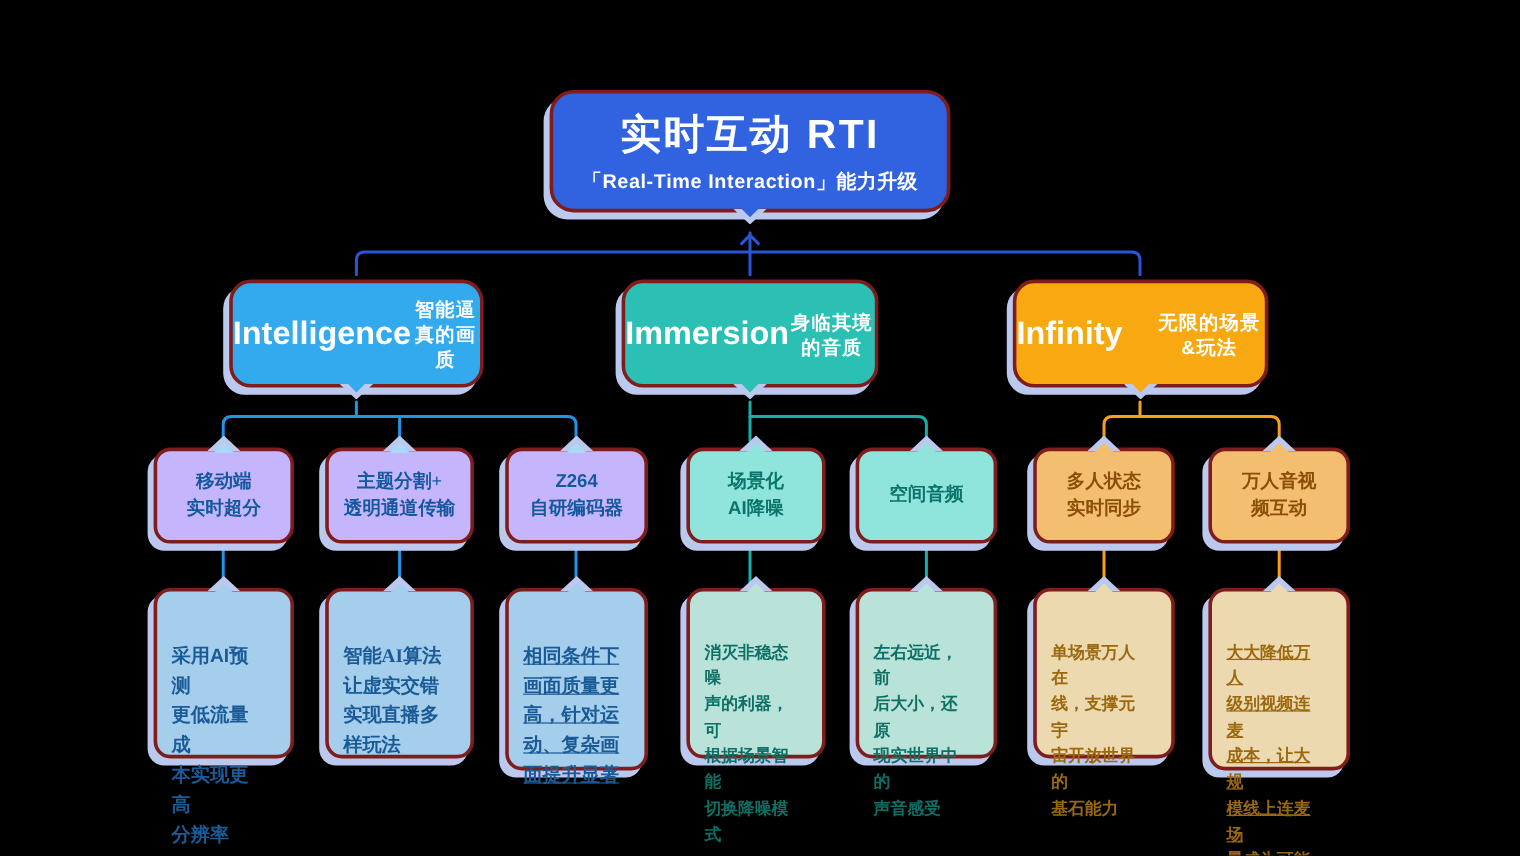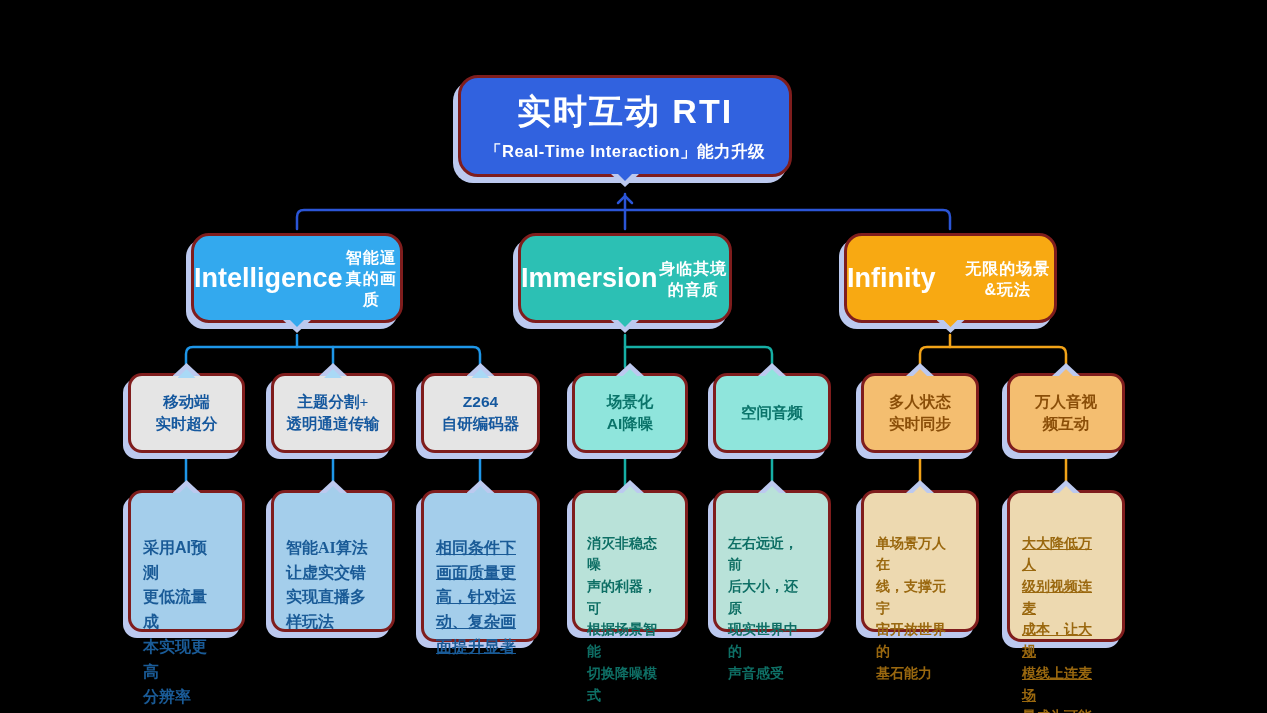--- a/index.html
+++ b/index.html
@@ -33,21 +33,21 @@
   .l2 .bs{font-size:16px;font-weight:700;margin-top:3px;letter-spacing:1px;}
   #branch-intelligence{left:191px;width:212px;background:#33A9EE;}
   #branch-intelligence .td-i{background:#33A9EE;}
   #branch-immersion{left:518px;width:214px;background:#2CC0B4;}
   #branch-immersion .td-i{background:#2CC0B4;}
   #branch-infinity{left:844px;width:213px;background:#F8A912;gap:26px;}
   #branch-infinity .td-i{background:#F8A912;}
   
   .l3{top:373px;height:80px;display:flex;align-items:center;justify-content:center;text-align:center;
     font-size:15.5px;font-weight:700;line-height:1.45;white-space:pre-line;border-radius:14px;}
-  .l3.c-intel{background:#e5e5e5;color:#15589E;}
+  .l3.c-intel{background:#c4b5fd;color:#15589E;}
   .l3.c-intel .tu-i{background:#A9D9F6;}
   .l3.c-imm{background:#8FE5DC;color:#0A746A;}
   .l3.c-imm .tu-i{background:#8FE5DC;}
   .l3.c-inf{background:#F4BE70;color:#8A4E08;}
   .l3.c-inf .tu-i{background:#F4BE70;}
   
   .desc{top:490px;height:142px;padding:18px 20px 0 12px;text-align:left;font-weight:700;
     line-height:1.55;white-space:pre-line;border-radius:14px;}
   .desc.c-intel{background:#A4CEEB;color:#1A5B97;font-size:16px;}
   .desc.c-intel .tu-i{background:#A4CEEB;}

